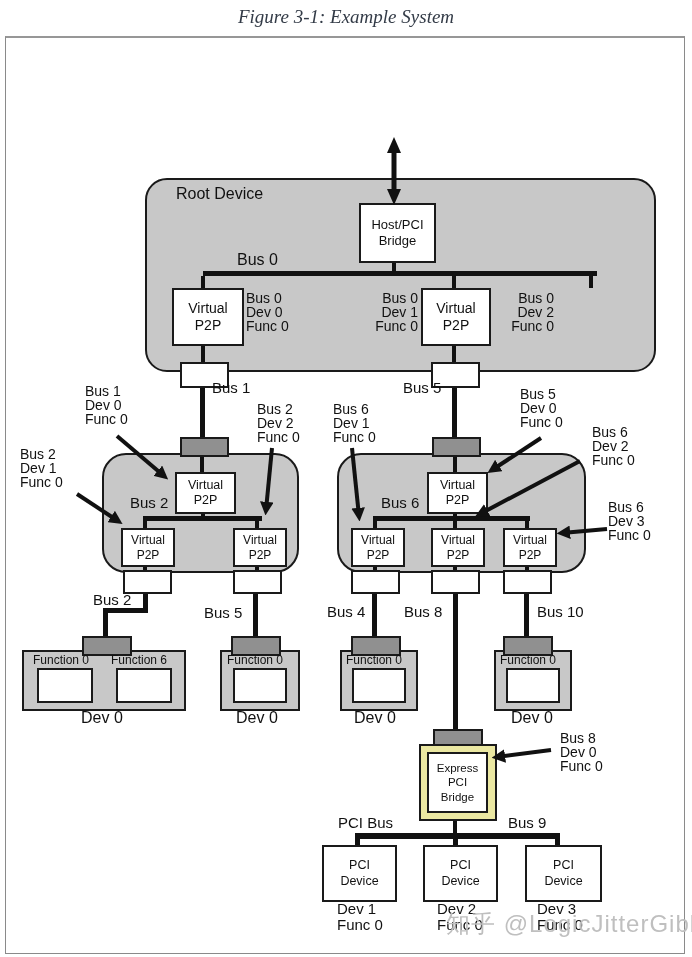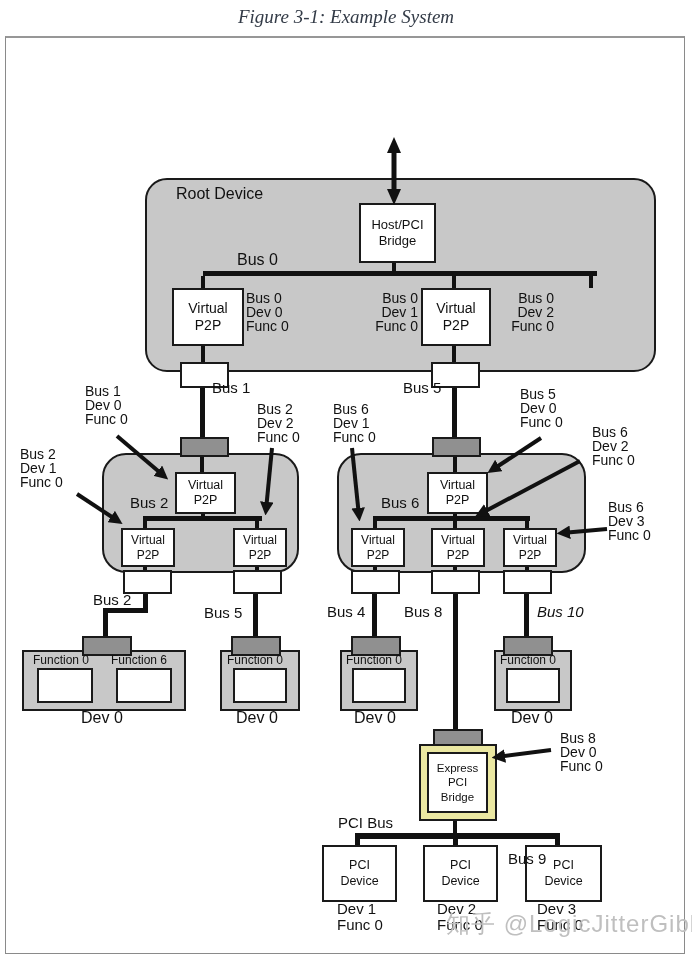--- a/index.html
+++ b/index.html
@@ -115,21 +115,21 @@
   <div class="abs hline" style="left:103px;top:608px;width:45px;height:5px;"></div>
   <div class="abs vline" style="left:103px;top:610px;width:5px;height:28px;"></div>
   <div class="abs lbl" style="left:93px;top:592px;">Bus 2</div>
   <div class="abs vline" style="left:253px;top:590px;width:5px;height:48px;"></div>
   <div class="abs lbl" style="left:204px;top:605px;">Bus 5</div>
   <div class="abs vline" style="left:372px;top:590px;width:5px;height:48px;"></div>
   <div class="abs lbl" style="left:327px;top:604px;">Bus 4</div>
   <div class="abs vline" style="left:453px;top:590px;width:5px;height:141px;"></div>
   <div class="abs lbl" style="left:404px;top:604px;">Bus 8</div>
   <div class="abs vline" style="left:524px;top:590px;width:5px;height:48px;"></div>
-  <div class="abs lbl" style="left:537px;top:604px;font-style:italic;">Bus 10</div>
+  <div class="abs lbl" style="left:537px;top:604px;">Bus 10</div>
 
   <div class="abs dport" style="left:82px;top:636px;width:46px;height:16px;"></div>
   <div class="abs grayblock" style="left:22px;top:650px;width:160px;height:57px;border-radius:0;"></div>
   <div class="abs funclbl" style="left:33px;top:653px;">Function 0</div>
   <div class="abs port" style="left:37px;top:668px;width:52px;height:31px;"></div>
   <div class="abs funclbl" style="left:111px;top:653px;">Function 6</div>
   <div class="abs port" style="left:116px;top:668px;width:52px;height:31px;"></div>
   <div class="abs devlbl" style="left:81px;top:709px;">Dev 0</div>
 
   <div class="abs dport" style="left:231px;top:636px;width:46px;height:16px;"></div>
@@ -155,21 +155,21 @@
   <div class="abs box" style="left:427px;top:752px;width:57px;height:57px;font-size:11.5px;z-index:4;">Express
 PCI
 Bridge</div>
   <div class="abs vline" style="left:453px;top:817px;width:4px;height:18px;"></div>
 
   <div class="abs hline" style="left:355px;top:833px;width:205px;height:6px;"></div>
   <div class="abs vline" style="left:355px;top:833px;width:5px;height:12px;"></div>
   <div class="abs vline" style="left:453px;top:839px;width:5px;height:7px;"></div>
   <div class="abs vline" style="left:555px;top:833px;width:5px;height:12px;"></div>
   <div class="abs lbl" style="left:338px;top:815px;">PCI Bus</div>
-  <div class="abs lbl" style="left:508px;top:815px;margin-top:36px;">Bus 9</div>
+  <div class="abs lbl" style="left:508px;top:815px;">Bus 9</div>
 
   <div class="abs box" style="left:322px;top:845px;width:71px;height:53px;font-size:12.5px;">PCI
 Device</div>
   <div class="abs box" style="left:423px;top:845px;width:71px;height:53px;font-size:12.5px;">PCI
 Device</div>
   <div class="abs box" style="left:525px;top:845px;width:73px;height:53px;font-size:12.5px;">PCI
 Device</div>
   <div class="abs lbl" style="left:337px;top:901px;font-size:15px;line-height:16px;">Dev 1
 Func 0</div>
   <div class="abs lbl" style="left:437px;top:901px;font-size:15px;line-height:16px;">Dev 2

